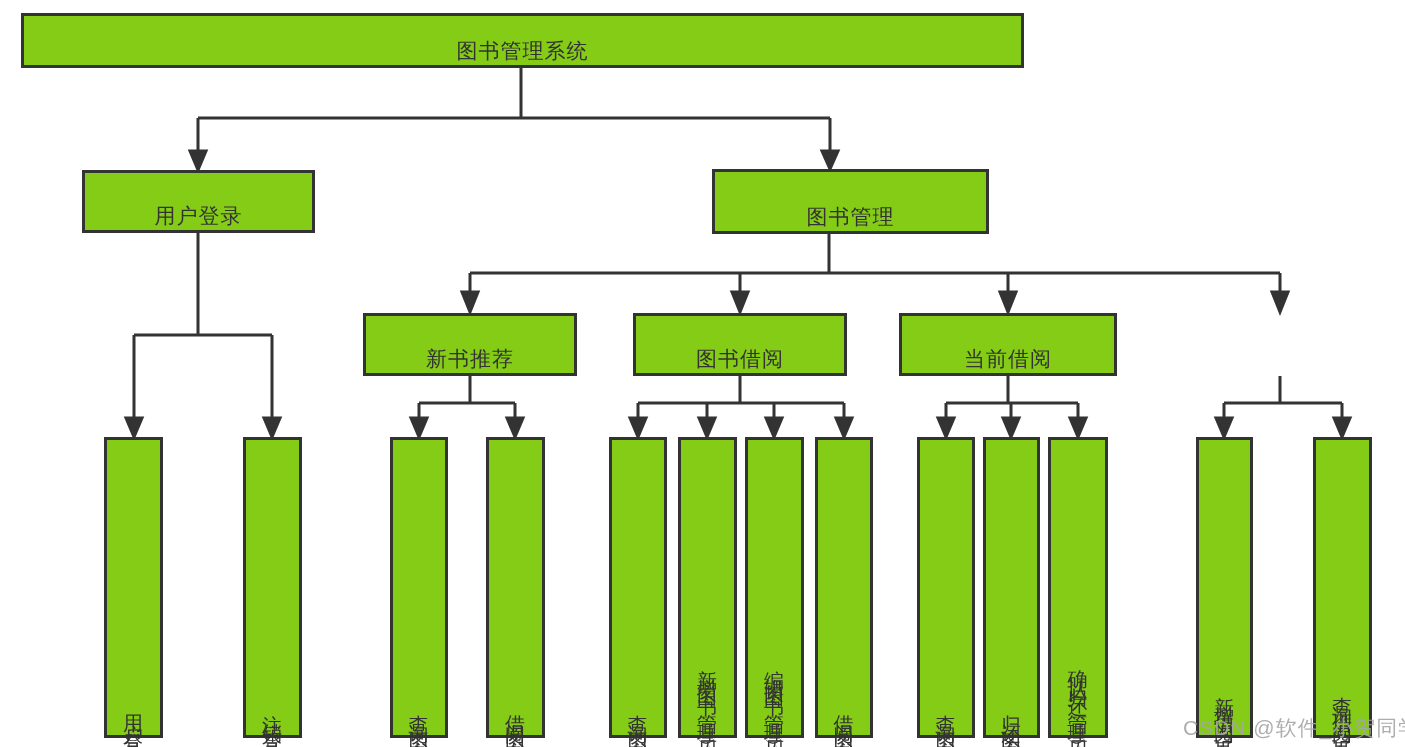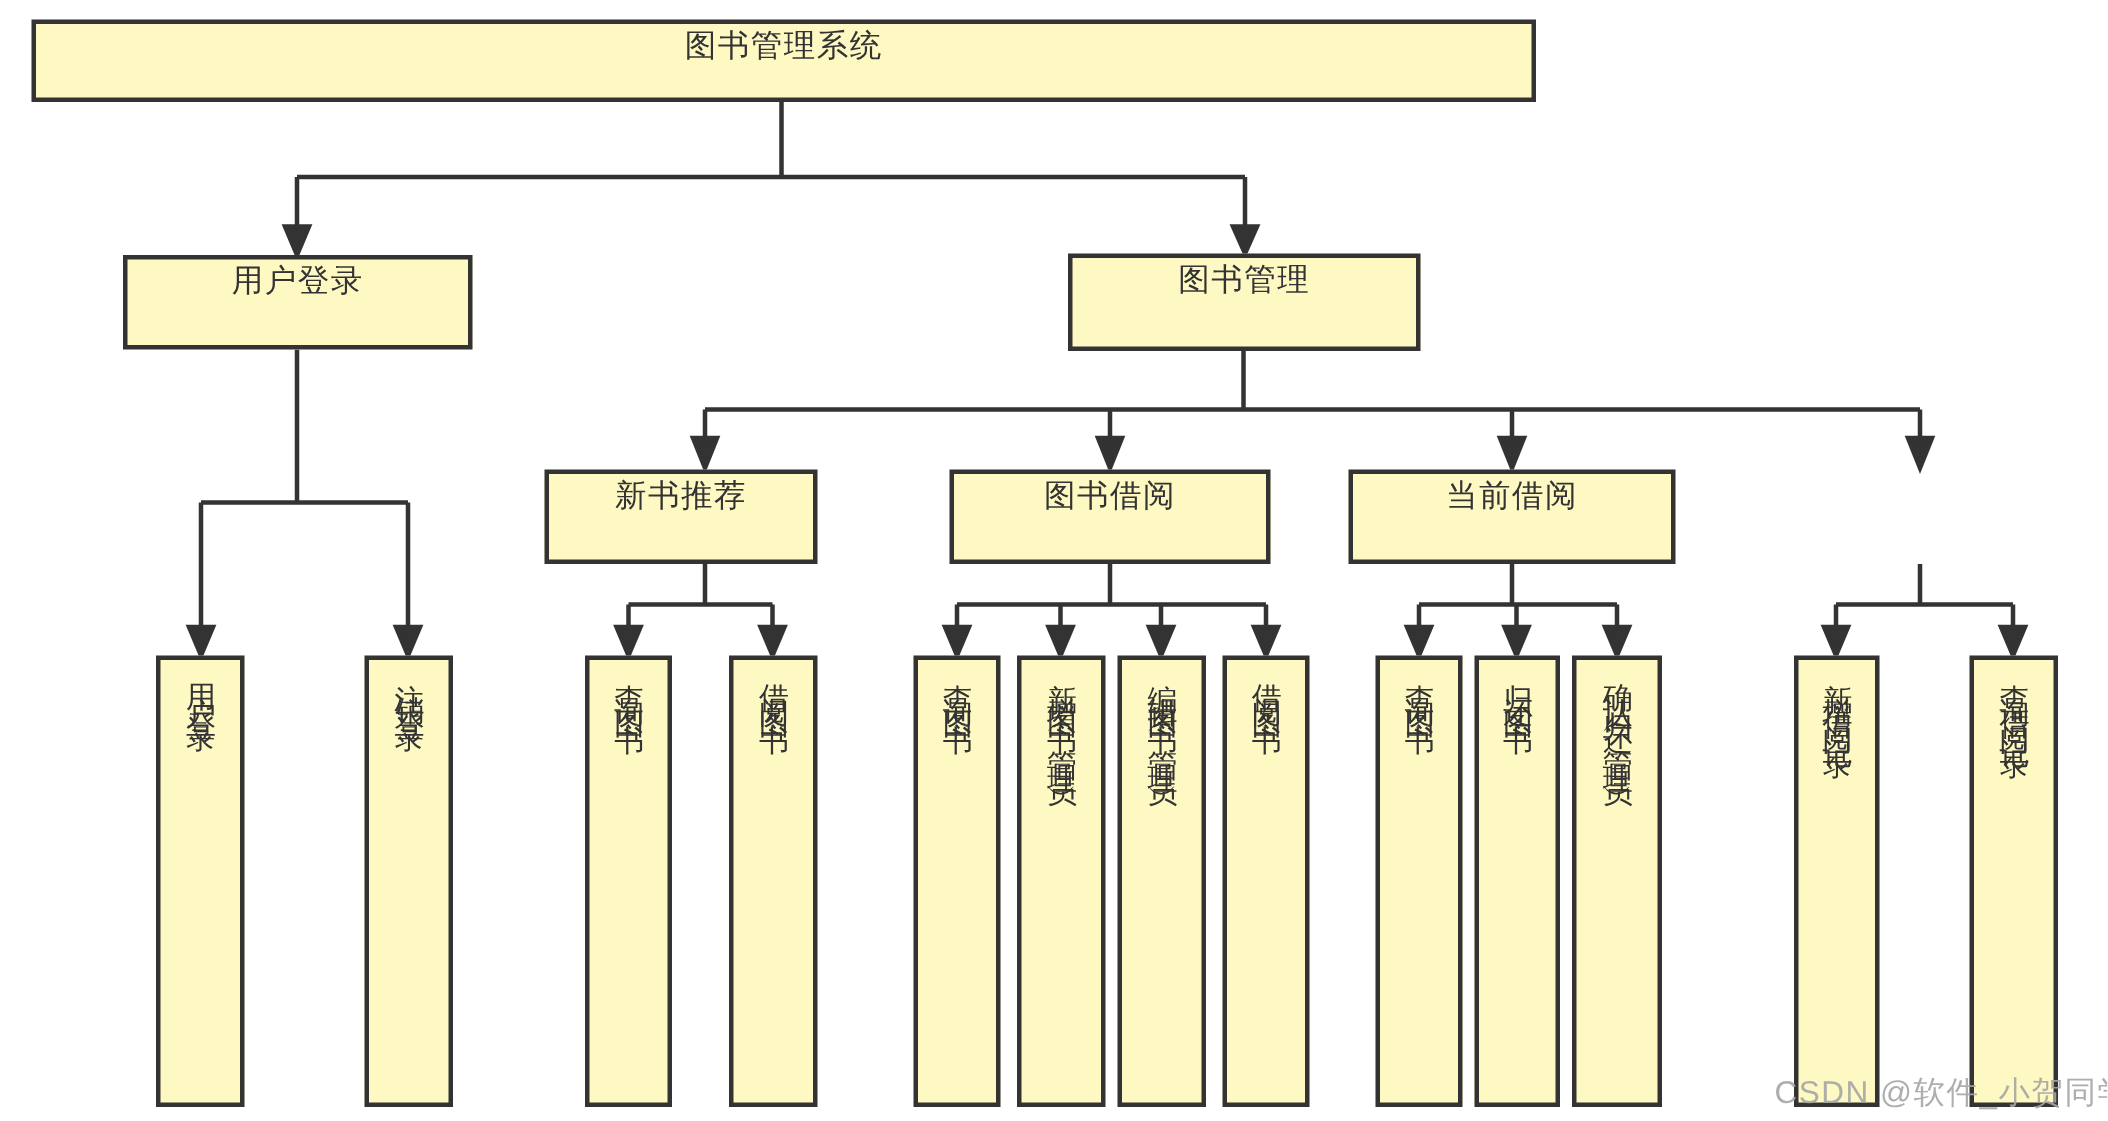--- a/index.html
+++ b/index.html
@@ -14,23 +14,23 @@
   }
   svg.connectors {
     position: absolute;
     left: 0; top: 0;
     width: 1405px; height: 747px;
   }
   .node {
     position: absolute;
     box-sizing: border-box;
     border: 3px solid #333333;
-    background: #fef9c3;
+    background: #84cc16;
     display: flex;
-    align-items: flex-start;
+    align-items: flex-end;
     justify-content: center;
     font-size: 21px;
     color: #333333;
     letter-spacing: 1px;
   }
   .hnode { text-align: center; }
   .vnode span {
     writing-mode: vertical-rl;
     text-orientation: mixed;
     letter-spacing: 9px;
@@ -105,25 +105,25 @@
     </g>
   </svg>
 
   <div class="node hnode" style="left:21px; top:13px; width:1003px; height:55px;">
     <span>图书管理系统</span>
   </div>
 
   <div class="node hnode" style="left:82px; top:170px; width:233px; height:63px;">
     <span>用户登录</span>
   </div>
-  <div class="node hnode" style="left:712px; top:169px; width:235px; height:65px;">
+  <div class="node hnode" style="left:712px; top:169px; width:277px; height:65px;">
     <span>图书管理</span>
   </div>
 
-  <div class="node hnode" style="left:363px; top:313px; width:182px; height:63px;">
+  <div class="node hnode" style="left:363px; top:313px; width:214px; height:63px;">
     <span>新书推荐</span>
   </div>
   <div class="node hnode" style="left:633px; top:313px; width:214px; height:63px;">
     <span>图书借阅</span>
   </div>
   <div class="node hnode" style="left:899px; top:313px; width:218px; height:63px;">
     <span>当前借阅</span>
   </div>
 
   <div class="node vnode" style="left:104px; top:437px; width:59px; height:301px;">

